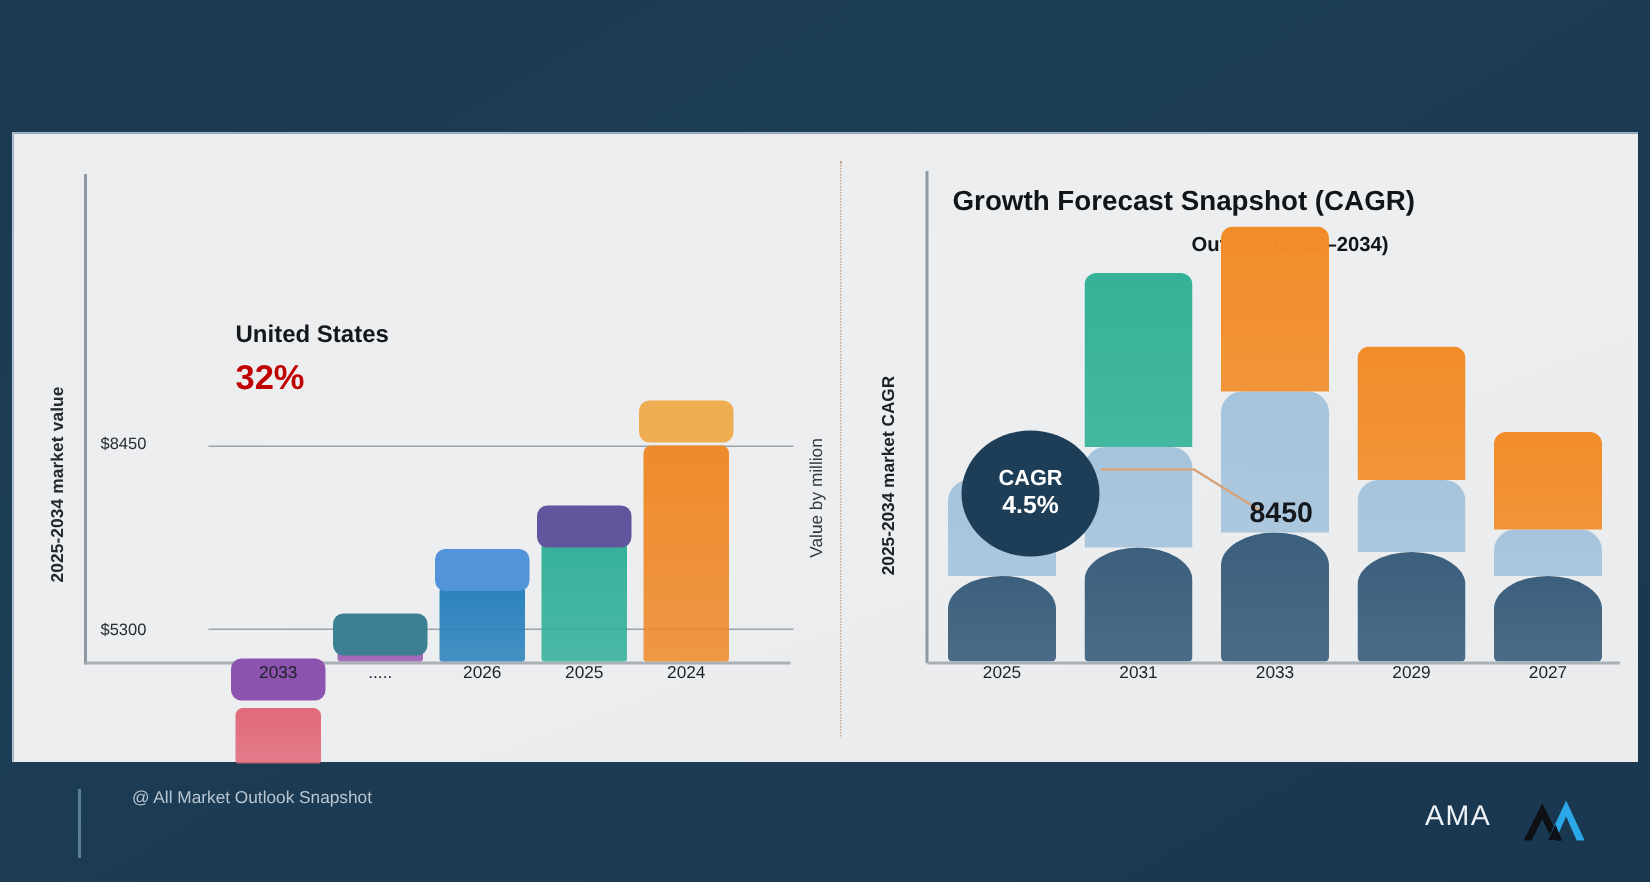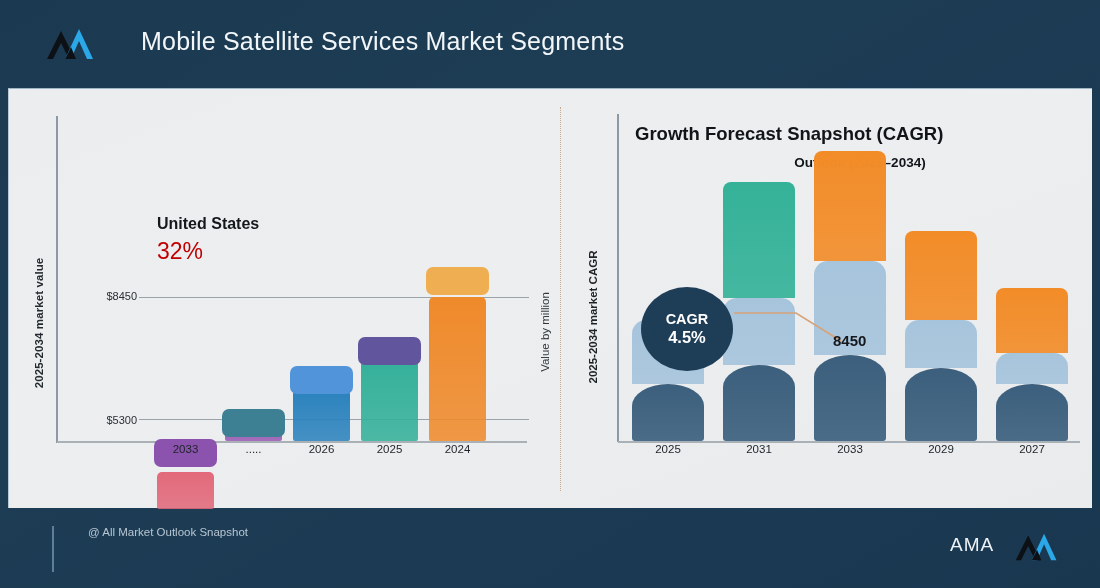--- a/index.html
+++ b/index.html
@@ -63,27 +63,27 @@
     width: 140px; text-align: center;
     transform: rotate(-90deg);
     font-size: 11.5px; font-weight: 400; color: #33383d;
   }
   #us-title {
     position: absolute; left: 148px; top: 126px;
     font-size: 16px; font-weight: 700; color: #15181b;
   }
   #us-pct {
     position: absolute; left: 148px; top: 149px;
-    font-size: 23px; font-weight: 400; color: #c00000;
+    font-size: 23px; font-weight: 700; color: #c00000;
   }
   .left-gridline {
     position: absolute; height: 1px; background: #9aa3ab;
   }
   .left-ytick {
-    position: absolute; font-size: 11px; color: #2a2f34; text-align: right;
+    position: absolute; font-size: 11px; color: #2a2f34; 
     width: 70px;
   }
   #left-baseline {
     position: absolute; left: 48px; top: 352px;
     width: 470px; height: 1.5px; background: #a9b0b6;
   }
   .lbar {
     position: absolute; bottom: 0;
     border-radius: 5px 5px 2px 2px;
   }
@@ -127,21 +127,21 @@
     color: #fff; text-align: center;
     display: flex; flex-direction: column;
     align-items: center; justify-content: center;
     line-height: 1.18;
   }
   #cagr-label { font-size: 14.5px; font-weight: 700; }
   #cagr-value { font-size: 16.5px; font-weight: 700; }
   #connector { position: absolute; left: 0; top: 0; width: 533px; height: 420px; pointer-events: none; }
   #peak-label {
     position: absolute; left: 273px; top: 243px;
-    font-size: 15px; font-weight: 700; color: #14181c;
+    font-size: 19px; font-weight: 700; color: #14181c;
   }
   #right-baseline {
     position: absolute; left: 58px; top: 352px;
     width: 462px; height: 1.5px; background: #a9b0b6;
   }
   .rbar-wrap { position: absolute; bottom: 68px; }
   .rseg { position: absolute; left: 0; width: 100%; }
   .rxlabel {
     position: absolute; top: 354px;
     font-size: 11.5px; color: #1d2227; text-align: center;
@@ -168,30 +168,20 @@
   #footer-logo-mark {
     position: absolute; left: 1014px; top: 530px;
     width: 46px; height: 34px;
   }
 </style>
 </head>
 <body>
 
 <div id="slide">
 
-  <div id="header">
-    <div id="logo-mark">
-      <svg viewBox="0 0 52 38" width="52" height="38">
-        <path d="M2 34 L16 6 L30 34 L24 34 L16 18 L8 34 Z" fill="#0d1116"></path>
-        <path d="M20 34 L34 4 L48 34 L42 34 L34 16 L26 34 Z" fill="#2aa8e8"></path>
-        <path d="M20 34 L26 22 L31 34 Z" fill="#0d1116"></path>
-      </svg>
-    </div>
-    <div id="header-title">Mobile Satellite Services Market Segments</div>
-  </div>
 
   <div id="card">
 
     <div id="panel-divider"></div>
 
     <div id="left-panel">
 
       <div id="left-axis-line"></div>
       <div id="left-y-axis-label">2025-2034 market value</div>
       <div id="left-right-axis-label">Value by million</div>

